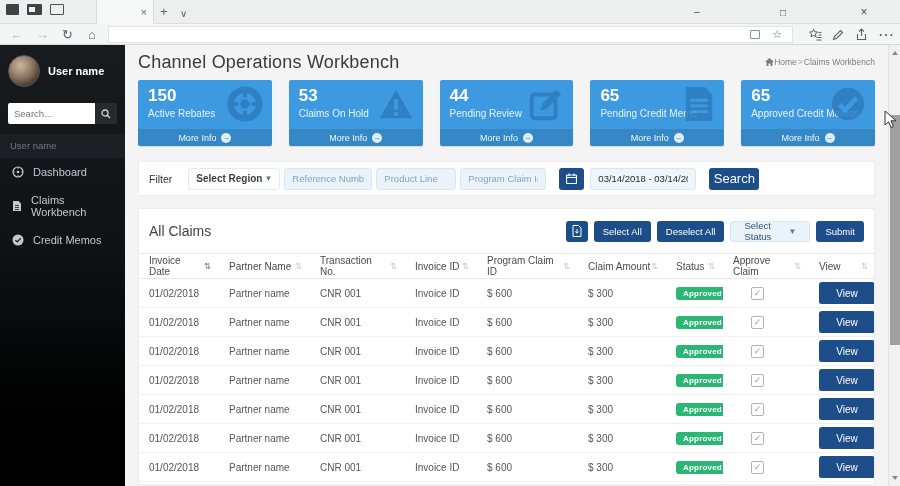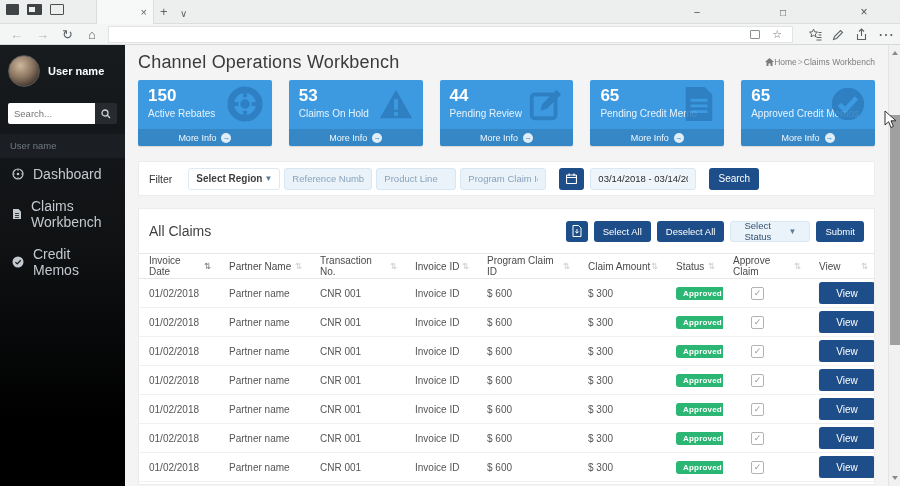--- a/index.html
+++ b/index.html
@@ -37,21 +37,21 @@
 
   
   .sidebar{width:125px;height:481px;background:linear-gradient(180deg,#181b1e 0%,#101214 40%,#000 78%);flex:none;position:relative;color:#c7ccd1}
   .user-row{display:flex;align-items:center;gap:8px;padding:10px 8px 8px 8px}
   .avatar{width:32px;height:32px;border-radius:50%;background:radial-gradient(circle at 38% 32%,#cdb79c 0%,#8a7460 45%,#4a3d33 75%,#2b241f 100%);border:1px solid #555;flex:none}
   .user-name{color:#fff;font-size:11px;font-weight:bold}
   .side-search{display:flex;margin:8px 8px 10px 8px;height:21px}
   .side-search input{flex:1;min-width:0;border:none;background:#fff;font-family:inherit;font-size:9.5px;padding:0 6px;color:#333;border-radius:2px 0 0 2px;outline:none}
   .side-search button{width:22px;border:none;background:#272b2f;color:#cfd4d8;border-radius:0 2px 2px 0;display:flex;align-items:center;justify-content:center;cursor:pointer}
   .side-section{font-size:9.5px;color:#707a83;padding:6px 10px 7px 10px;background:#1b1f23}
-  .side-item{display:flex;align-items:center;gap:9px;padding:8px 12px;font-size:14px;color:#c3c9ce;cursor:pointer}
+  .side-item{display:flex;align-items:center;gap:9px;padding:8px 12px;font-size:11px;color:#c3c9ce;cursor:pointer}
   .side-item svg{flex:none}
 
   
   .main{flex:1;height:441px;padding:0 13px;overflow:hidden}
   .page-header{height:34px;display:flex;align-items:center;justify-content:space-between}
   .page-title{font-size:18px;color:#3b3b3b;font-weight:400;letter-spacing:.2px}
   .breadcrumb{display:flex;align-items:center;gap:0;font-size:8.5px;color:#7c7c7c}
   .breadcrumb .sep{color:#aaa;margin:0 1px}
 
   
@@ -69,21 +69,21 @@
   .filter-label{font-size:10.5px;font-weight:normal;color:#333;margin-right:12px}
   .f-select{width:92px;height:22px;background:#fff;border:1px solid #dfe9f2;border-radius:3px;display:flex;align-items:center;justify-content:space-between;padding:0 7px;font-size:10px;font-weight:bold;color:#3d3d3d;cursor:pointer}
   .f-select .chev{color:#5a7a96;font-size:8px}
   .f-input{height:22px;background:#eaf2fa;border:1px solid #d9e7f3;border-radius:3px;font-family:inherit;font-size:9.5px;color:#333;padding:0 7px;outline:none}
   .f-input::placeholder{color:#8aa3ba}
   .w84{width:84px}.w88{width:88px}.w80{width:80px}.w86{width:86px}
   .cal-btn{width:25px;height:22px;margin-left:9px;background:#1d4e89;border:none;border-radius:3px;display:flex;align-items:center;justify-content:center;cursor:pointer}
   .date-input{width:106px;margin-left:2px;text-align:center;font-size:9.5px;color:#2b2b2b;background:#eef5fb}
   .btn{border:none;border-radius:3px;font-family:inherit;cursor:pointer}
   .btn.navy{background:#1d4e89;color:#fff}
-  .search-btn{width:50px;height:22px;margin-left:9px;font-size:10px}
+  .search-btn{width:50px;height:22px;margin-left:9px;font-size:13px}
 
   
   .claims{margin-top:12px;background:#fff;border:1px solid #ececec;height:277px;overflow:hidden}
   .claims-head{height:44px;display:flex;align-items:center;justify-content:space-between;padding:0 10px}
   .claims-title{font-size:14px;color:#424242}
   .claims-actions{display:flex;align-items:center;gap:6px}
   .sm-btn{height:21px;font-size:9.5px;padding:0 9px;display:flex;align-items:center;justify-content:center}
   .export-btn{width:22px;padding:0}
   .status-select{height:21px;width:80px;background:#eaf2fa;border:1px solid #d9e7f3;border-radius:3px;display:flex;align-items:center;justify-content:space-between;padding:0 13px;font-size:9.5px;color:#33526e;cursor:pointer}
   .status-select .chev{color:#5a7a96;font-size:8px}

